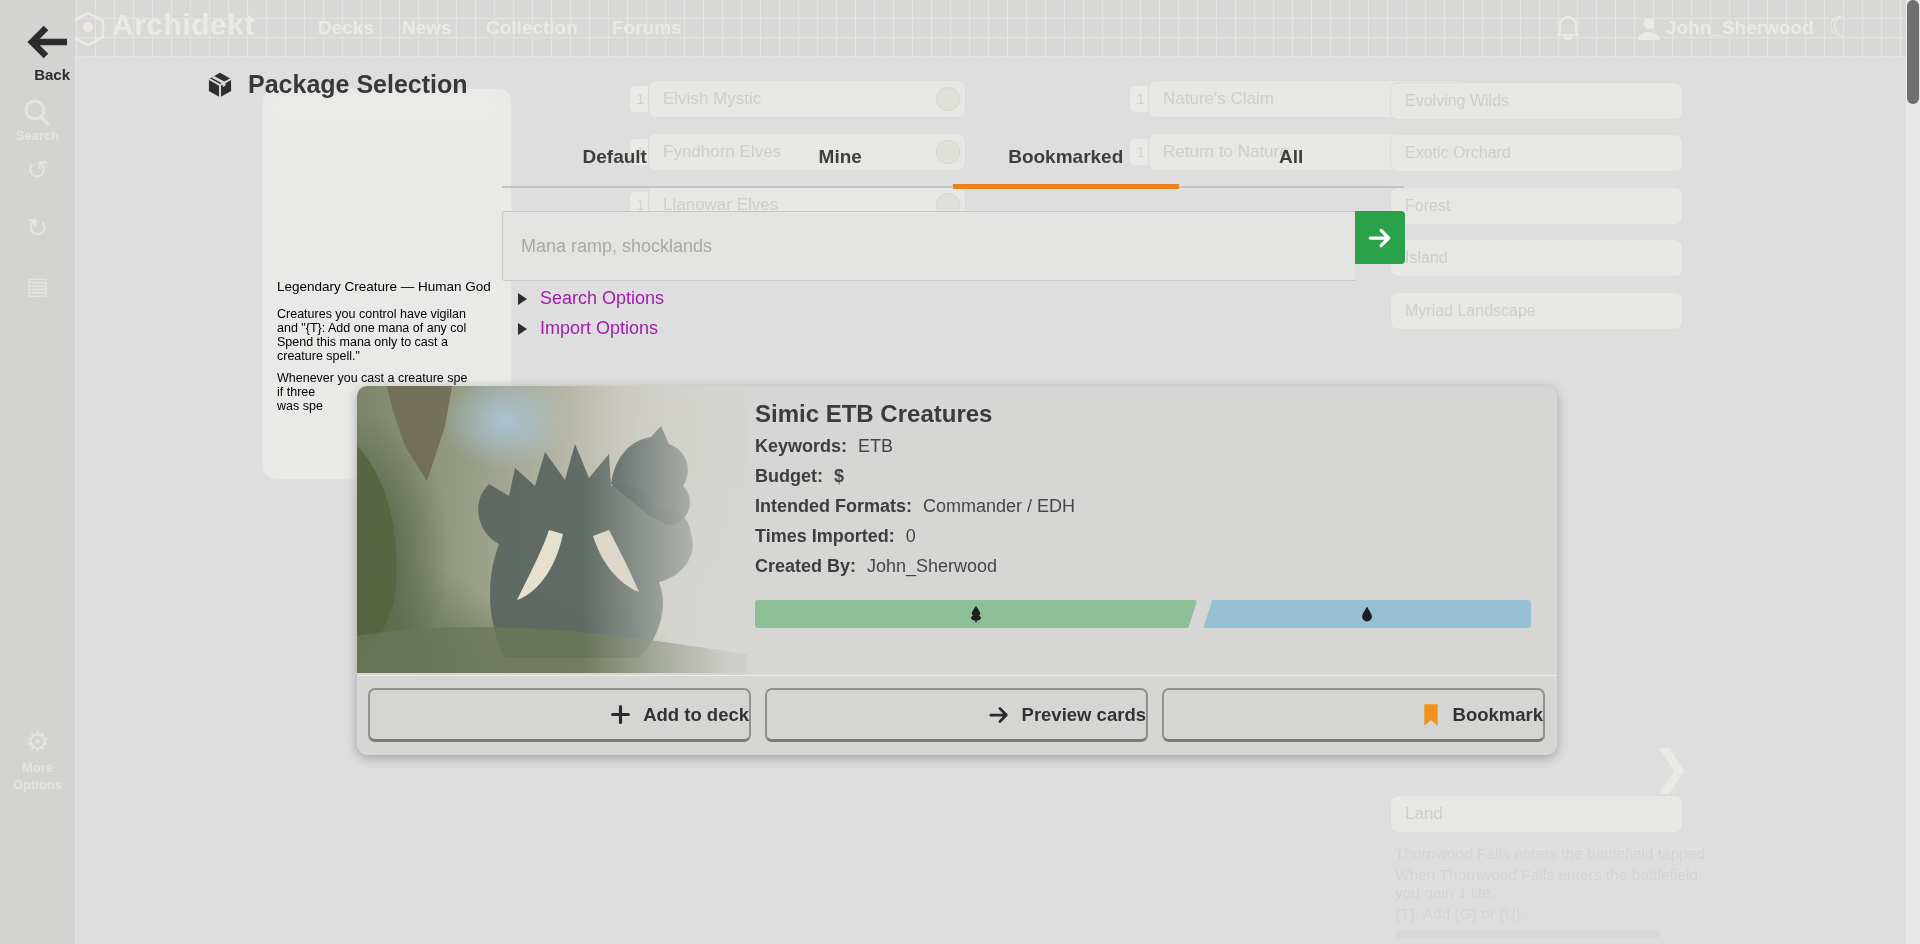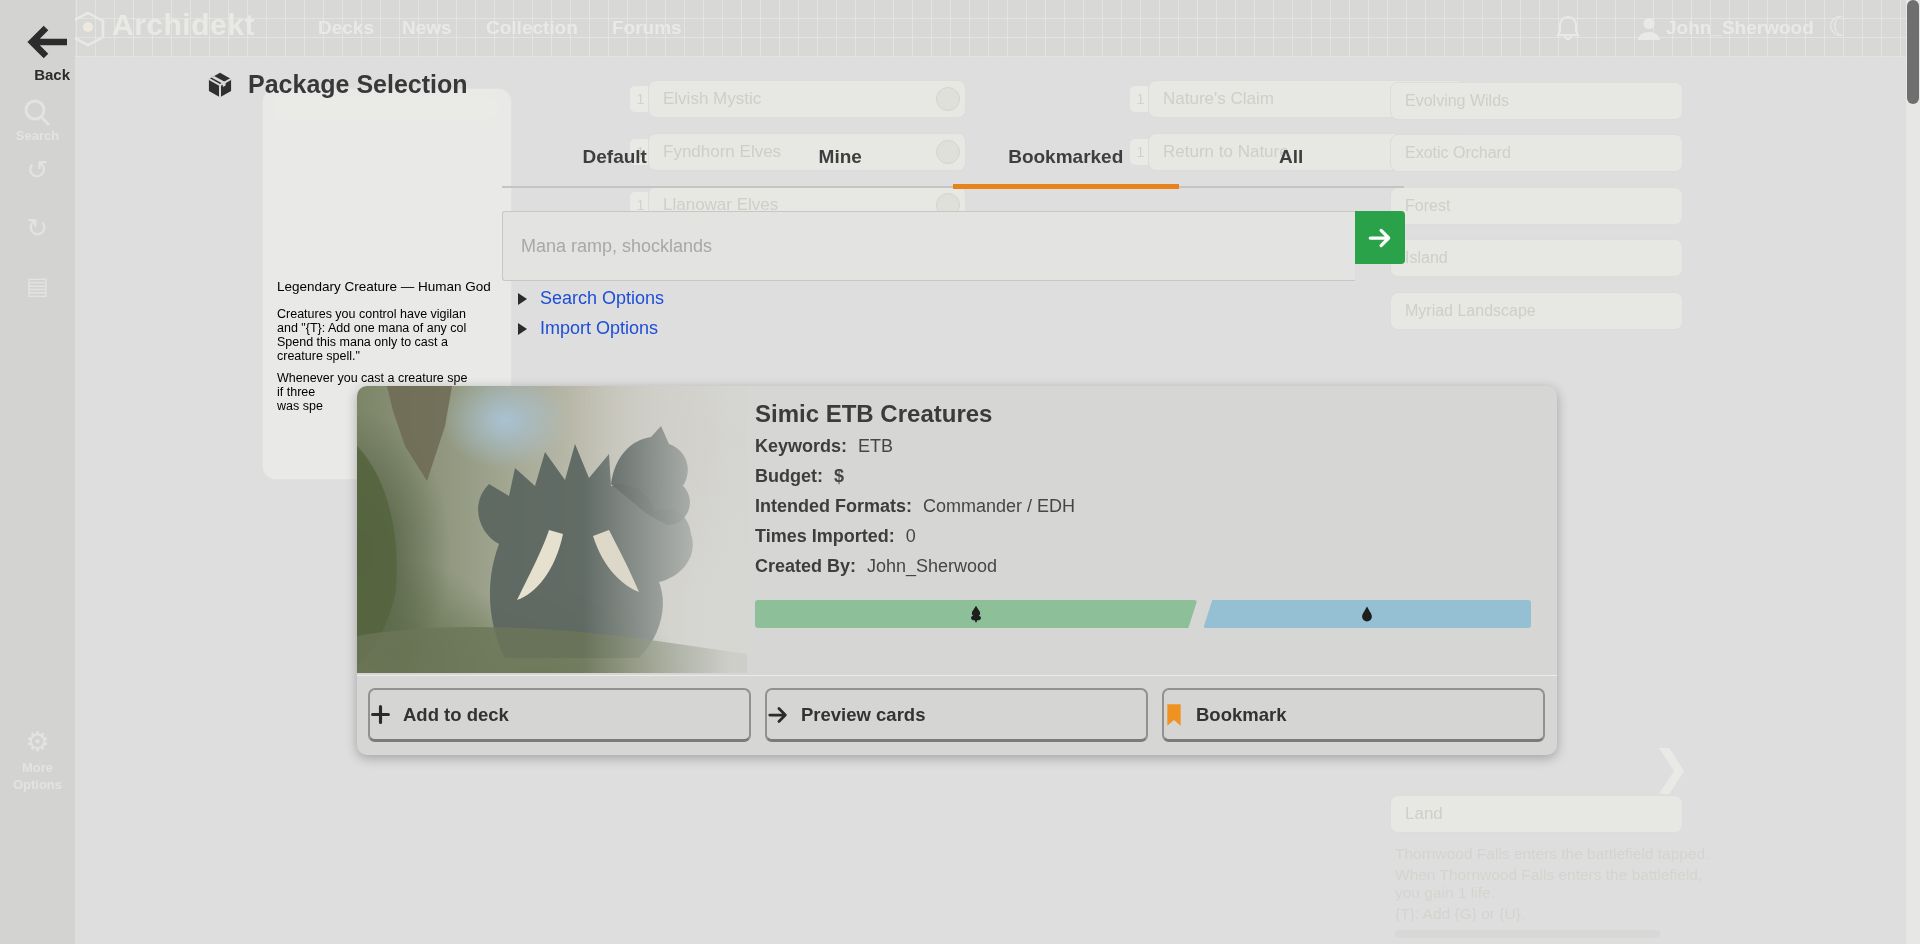--- a/index.html
+++ b/index.html
@@ -42,21 +42,21 @@
   .tab.active::after{content:"";position:absolute;left:0;right:0;bottom:-3px;height:5px;background:#e8831c;}
   #search-row{left:502px;top:211px;width:903px;height:53px;display:flex;}
   #search-input{flex:1;height:70px;box-sizing:border-box;background:#e3e3e2;border:1px solid #c7c7c5;
      border-right:none;border-radius:3px 0 0 3px;padding:0 18px;font-size:18px;color:#444;
      font-family:inherit;outline:none;}
   #search-input::placeholder{color:#a8a8a6;}
   #search-submit{width:50px;height:53px;background:#2aa24a;border:none;border-radius:0 4px 4px 0;
      display:flex;align-items:center;justify-content:center;cursor:pointer;}
   .opt-row{left:518px;display:flex;align-items:center;gap:13px;cursor:pointer;}
   .opt-tri{width:0;height:0;border-left:9px solid #2b2b2b;border-top:6px solid transparent;border-bottom:6px solid transparent;}
-  .opt-label{font-size:18px;color:#1d4ed8;}
+  .opt-label{font-size:18px;color:#a21caf;}
 
   #panel{left:357px;top:386px;width:1200px;height:369px;background:#d6d6d5;border-radius:10px;
          box-shadow:0 3px 12px rgba(0,0,0,.28);}
   #panel-art{left:0;top:0;width:390px;height:287px;border-radius:10px 0 0 0;overflow:hidden;
     background:
       radial-gradient(90px 70px at 38% 12%, #a9c2d2 0%, rgba(169,194,210,0) 70%),
       radial-gradient(120px 190px at 1% 58%, #4d5c3f 0%, rgba(77,92,63,0) 75%),
       radial-gradient(150px 130px at 10% 94%, #5e6e4b 0%, rgba(94,110,75,0) 75%),
       radial-gradient(210px 150px at 48% 106%, #75805e 0%, rgba(117,128,94,0) 70%),
       radial-gradient(230px 210px at 97% 18%, #c7c4ba 0%, rgba(199,196,186,0) 75%),
@@ -68,21 +68,21 @@
   .fld b{font-weight:700;}
   .fld span{margin-left:11px;font-weight:400;color:#464646;}
   #color-bar{left:398px;top:214px;width:776px;height:28px;display:flex;}
   #bar-green{width:57%;background:#8dbf98;border-radius:3px;position:relative;
      clip-path:polygon(0 0,100% 0,calc(100% - 9px) 100%,0 100%);}
   #bar-blue{flex:1;margin-left:6px;background:#95bfd3;border-radius:3px;position:relative;
      clip-path:polygon(9px 0,100% 0,100% 100%,0 100%);}
   .bar-sym{position:absolute;left:50%;top:50%;transform:translate(-50%,-50%);}
   .action-btn{top:302px;width:383px;height:54px;box-sizing:border-box;background:#d5d5d4;
      border:2px solid #919190;border-bottom:3px solid #7b7b7a;border-radius:7px;
-     display:flex;align-items:center;justify-content:flex-start;gap:12px;cursor:pointer;}
+     display:flex;align-items:center;justify-content:flex-end;gap:12px;cursor:pointer;}
   .action-label{font-size:18.5px;font-weight:700;color:#333;}
   #seam{left:0;top:289px;width:1200px;height:1px;background:rgba(255,255,255,.5);}
 </style>
 </head>
 <body>
 
 <div id="app">
 
   <div id="navbar" class="abs">
     <svg class="abs" style="left:70px;top:11px" width="36" height="36" viewBox="0 0 36 36">

